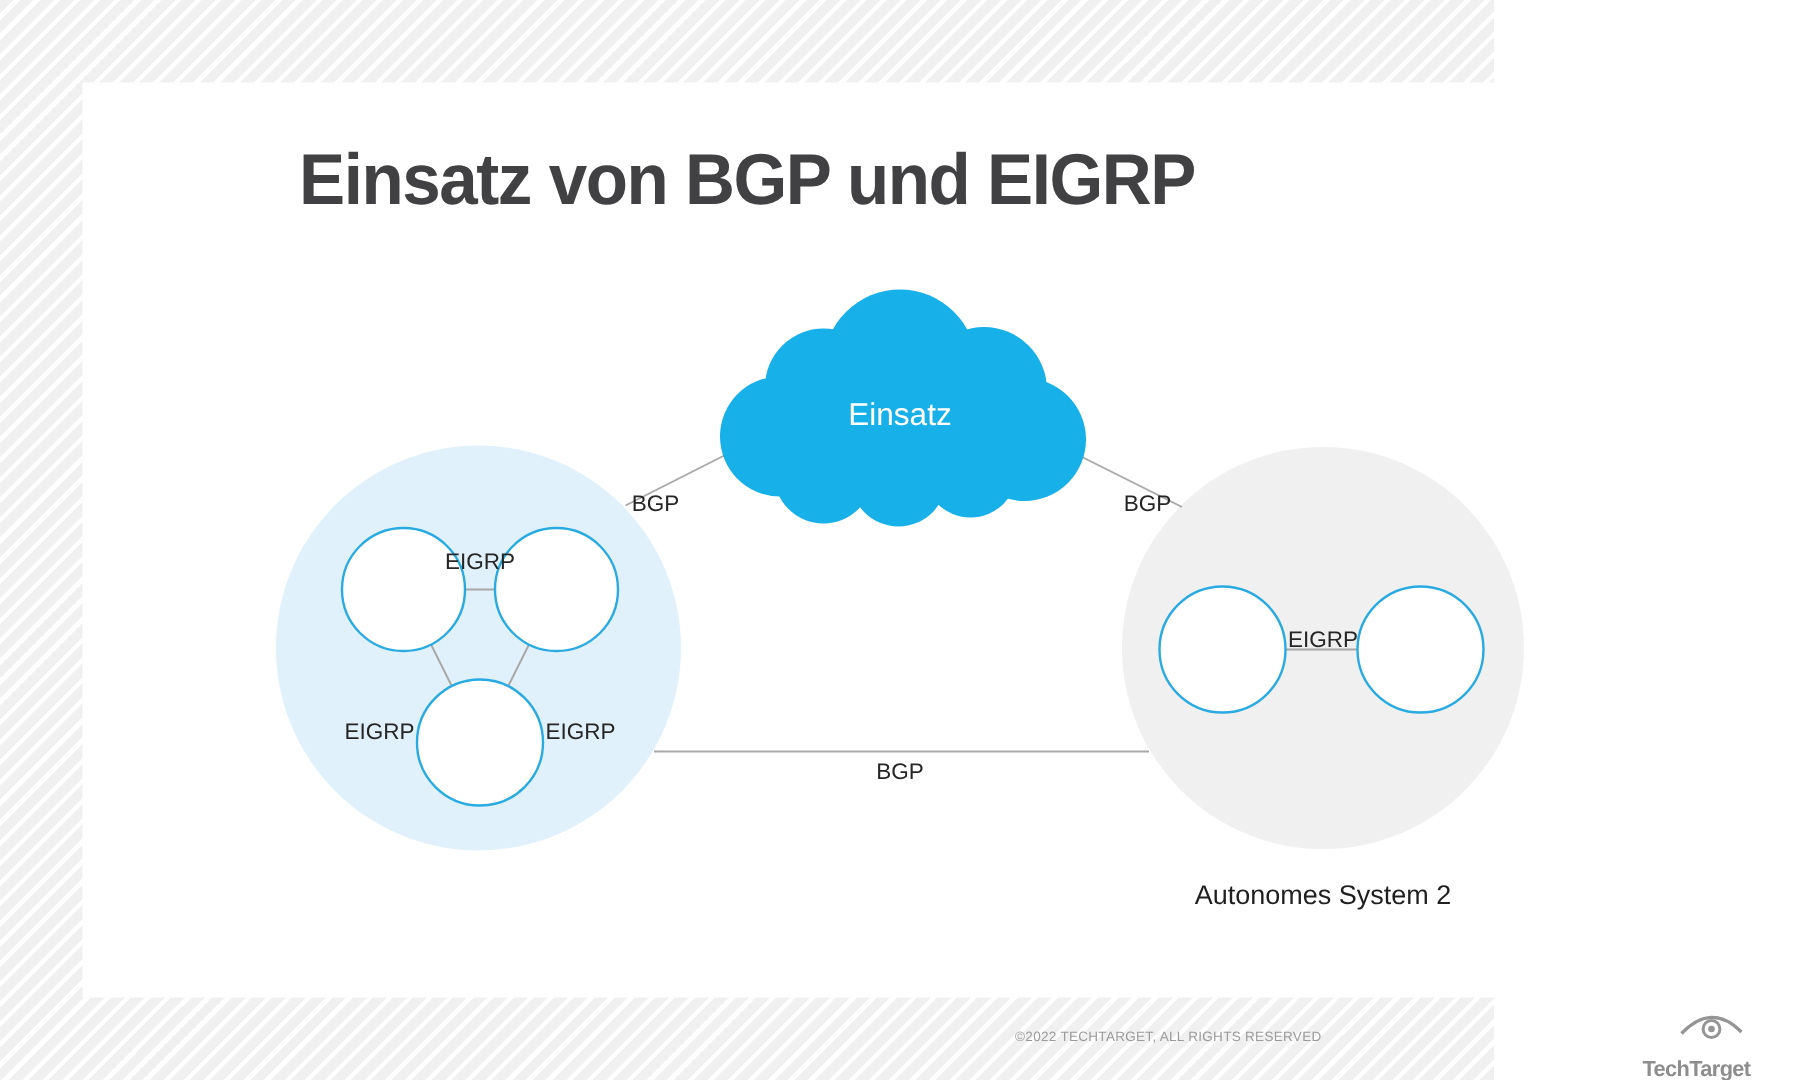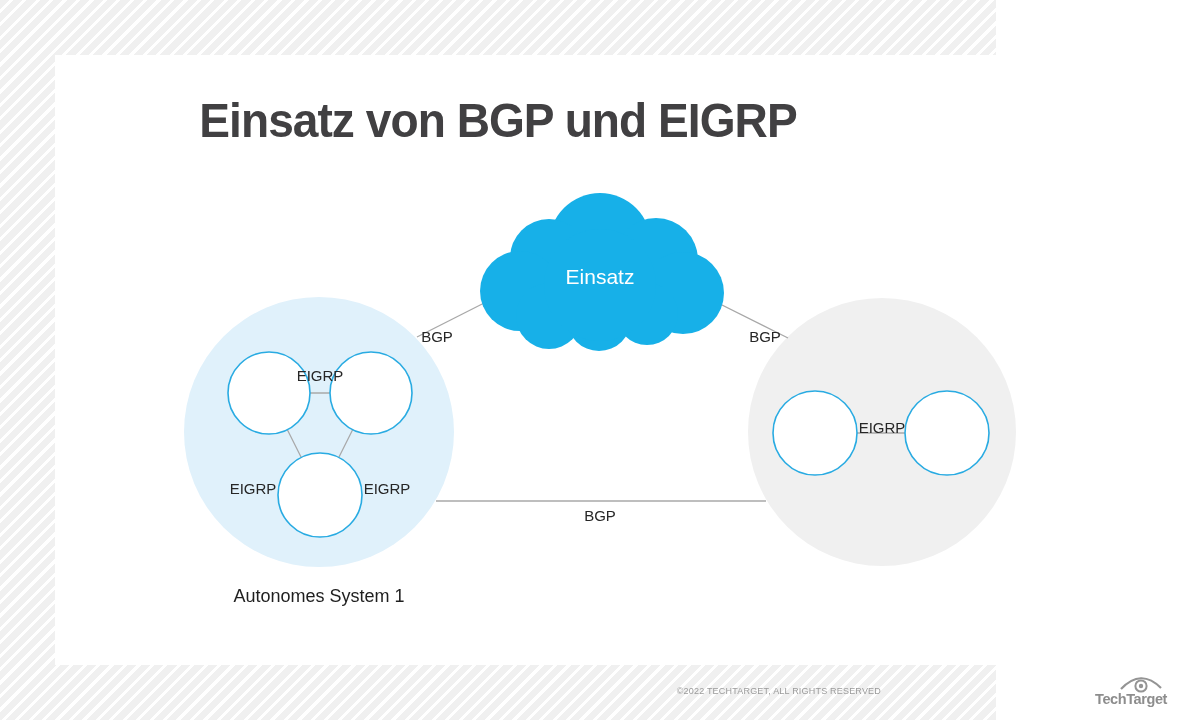--- a/index.html
+++ b/index.html
@@ -35,21 +35,21 @@
   .lbl.internet{font-size:21px;color:#ffffff;}
   .footer-copy{
     position:absolute;right:115px;top:686px;
     font-size:9px;letter-spacing:.2px;color:#9b9b9b;white-space:nowrap;
   }
   .brand{
     position:absolute;left:1095px;top:674px;width:100px;height:34px;
   }
   .brand .eye{position:absolute;left:24px;top:0;}
   .brand .wordmark{
-    position:absolute;left:0;top:18px;width:64px;text-align:center;
+    position:absolute;left:0;top:32px;width:64px;text-align:center;
     font-size:14.5px;font-weight:bold;letter-spacing:-.4px;color:#8d8d8d;
     line-height:1;
   }
 </style>
 </head>
 <body>
 
 <div class="page">
 
   <div class="canvas"></div>
@@ -97,21 +97,21 @@
 
   <div class="lbl proto" style="left:437px;top:305px;">BGP</div>
   <div class="lbl proto" style="left:765px;top:305px;">BGP</div>
   <div class="lbl proto" style="left:600px;top:484px;">BGP</div>
 
   <div class="lbl proto" style="left:320px;top:344px;">EIGRP</div>
   <div class="lbl proto" style="left:253px;top:457px;">EIGRP</div>
   <div class="lbl proto" style="left:387px;top:457px;">EIGRP</div>
   <div class="lbl proto" style="left:882px;top:396px;">EIGRP</div>
 
-  <div class="lbl asname" style="left:319px;top:596px;">Autonomes System 1</div>
+  <div class="lbl asname" style="left:882px;top:597px;">Autonomes System 2</div>
 
   <div class="footer-copy">©2022 TECHTARGET, ALL RIGHTS RESERVED</div>
 
   <div class="brand">
     <svg class="eye" width="44" height="20" viewBox="0 0 44 20" xmlns="http://www.w3.org/2000/svg">
       <path d="M2 15 Q22 -6 42 14" fill="none" stroke="#949494" stroke-width="2.2"></path>
       <circle cx="22" cy="12" r="5.6" fill="none" stroke="#949494" stroke-width="2"></circle>
       <circle cx="22" cy="12" r="2.2" fill="#949494"></circle>
     </svg>
     <div class="wordmark">TechTarget</div>

